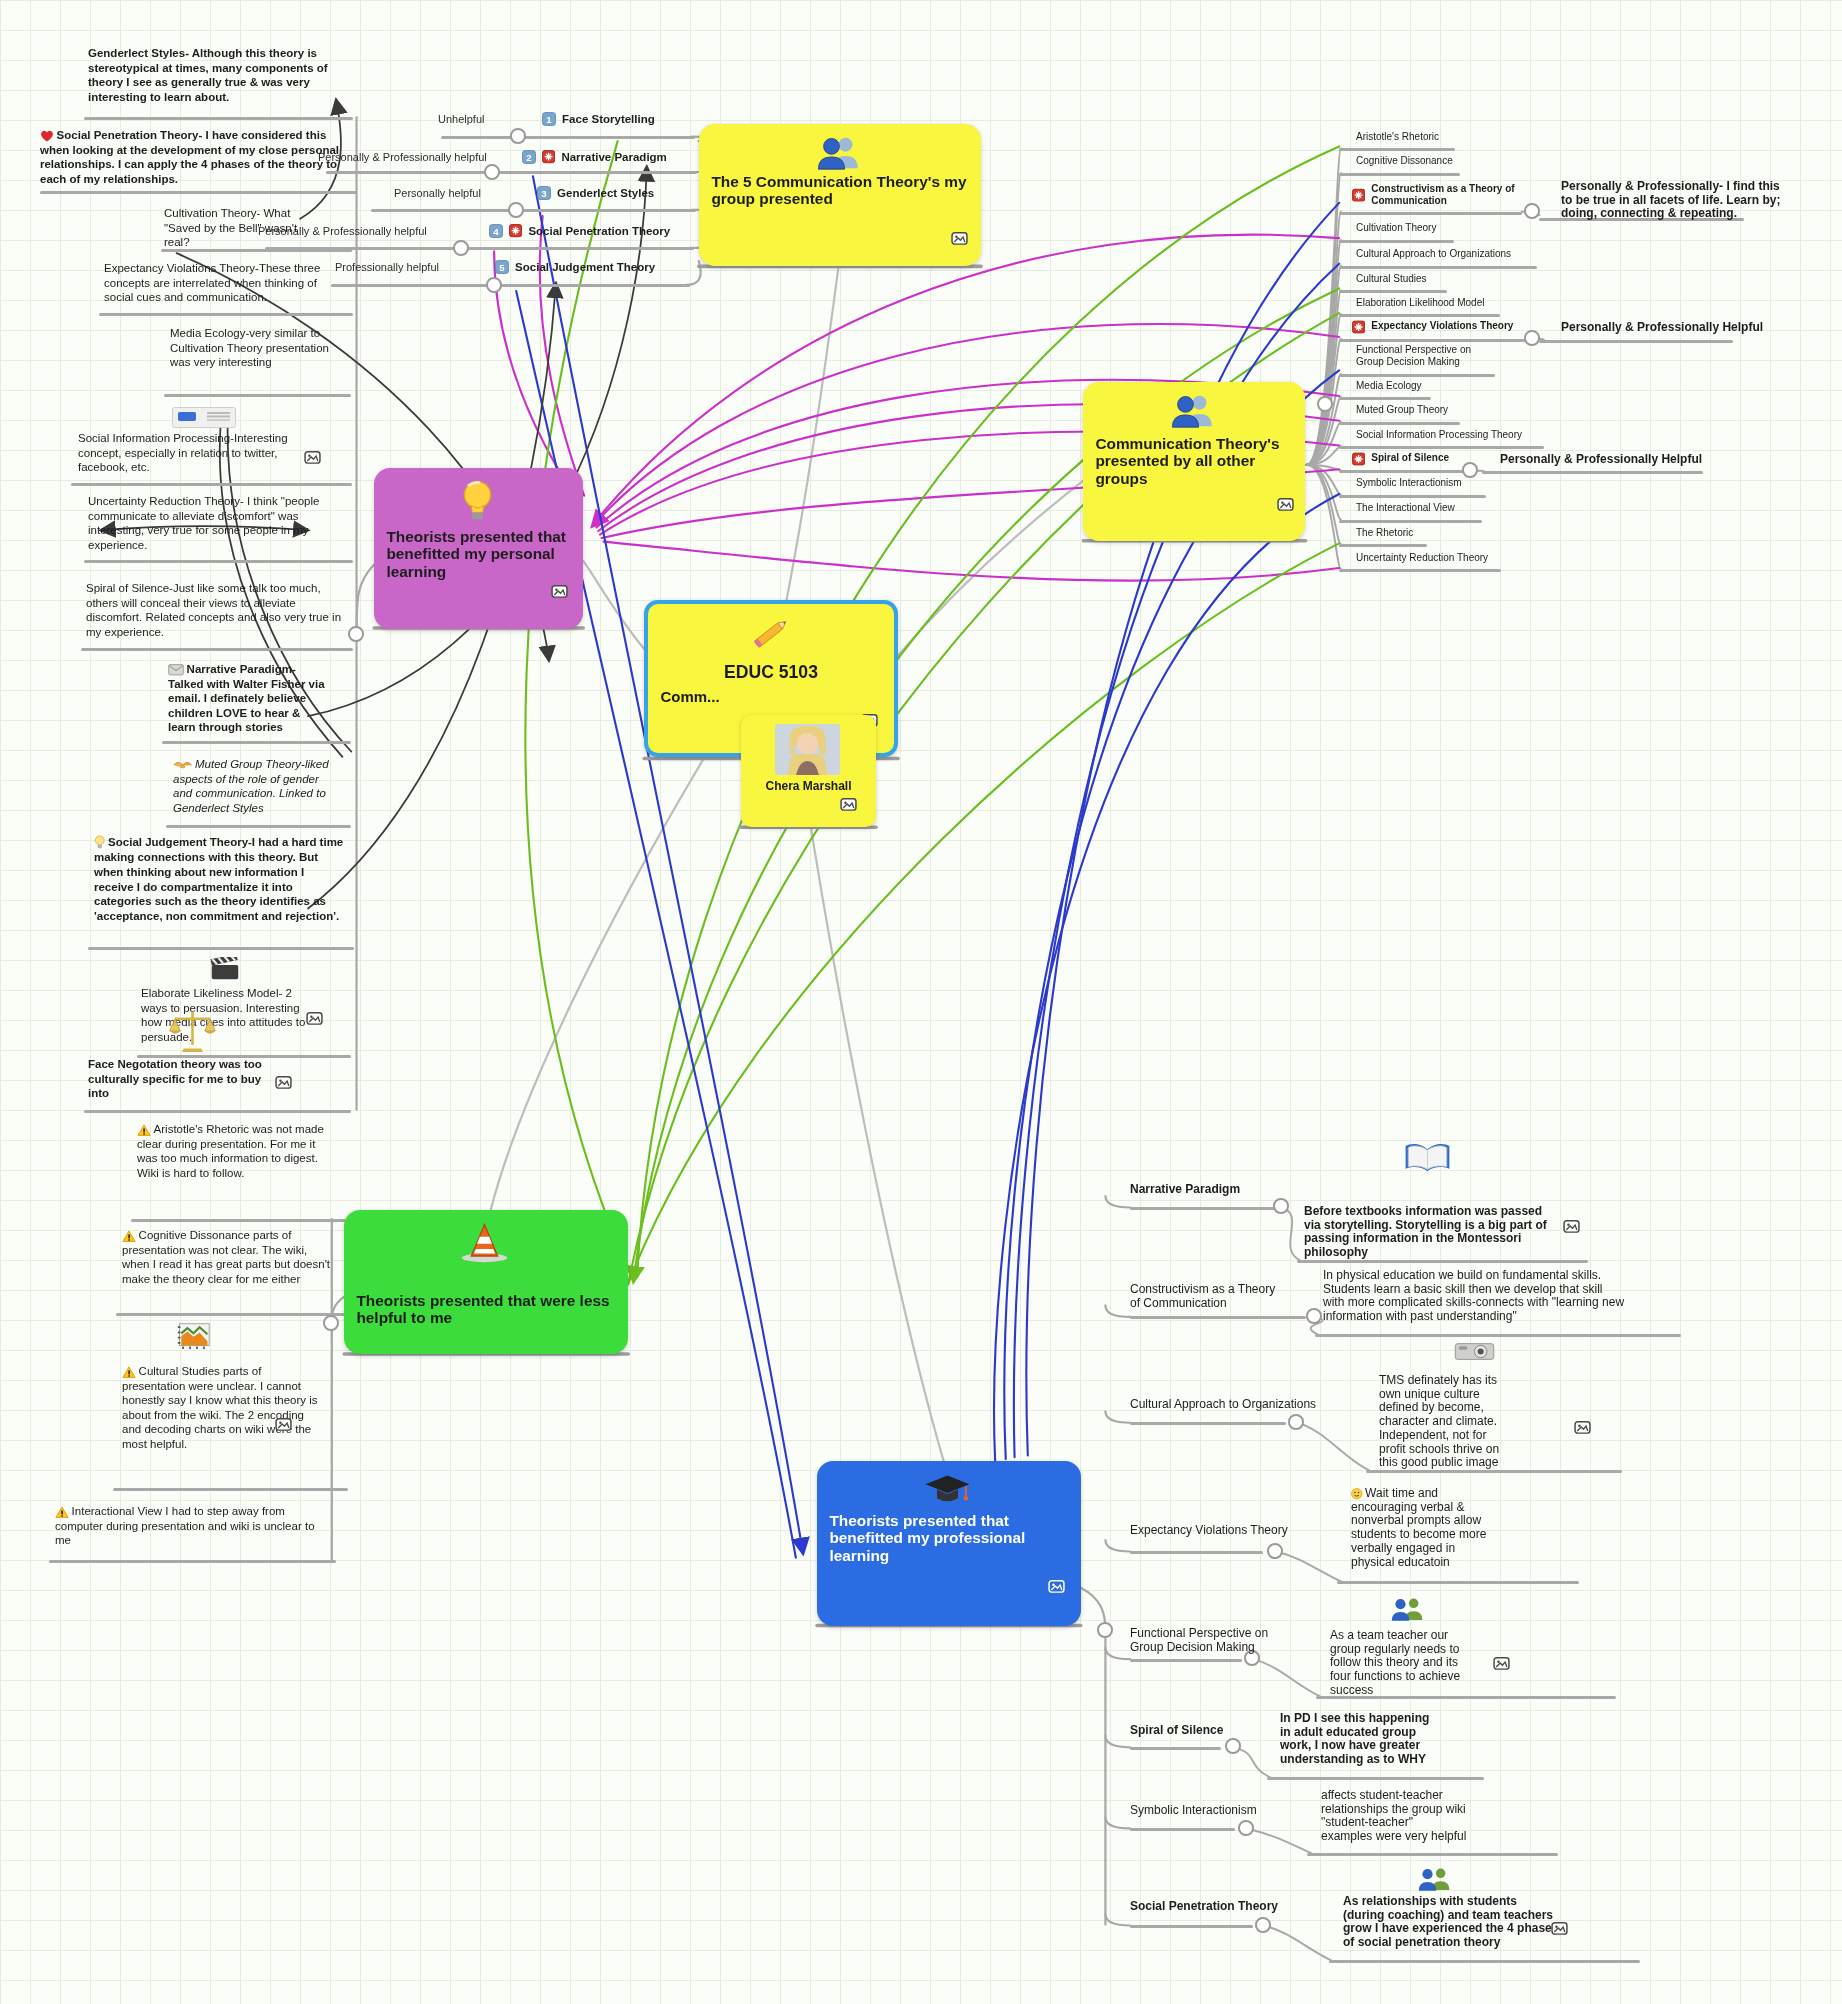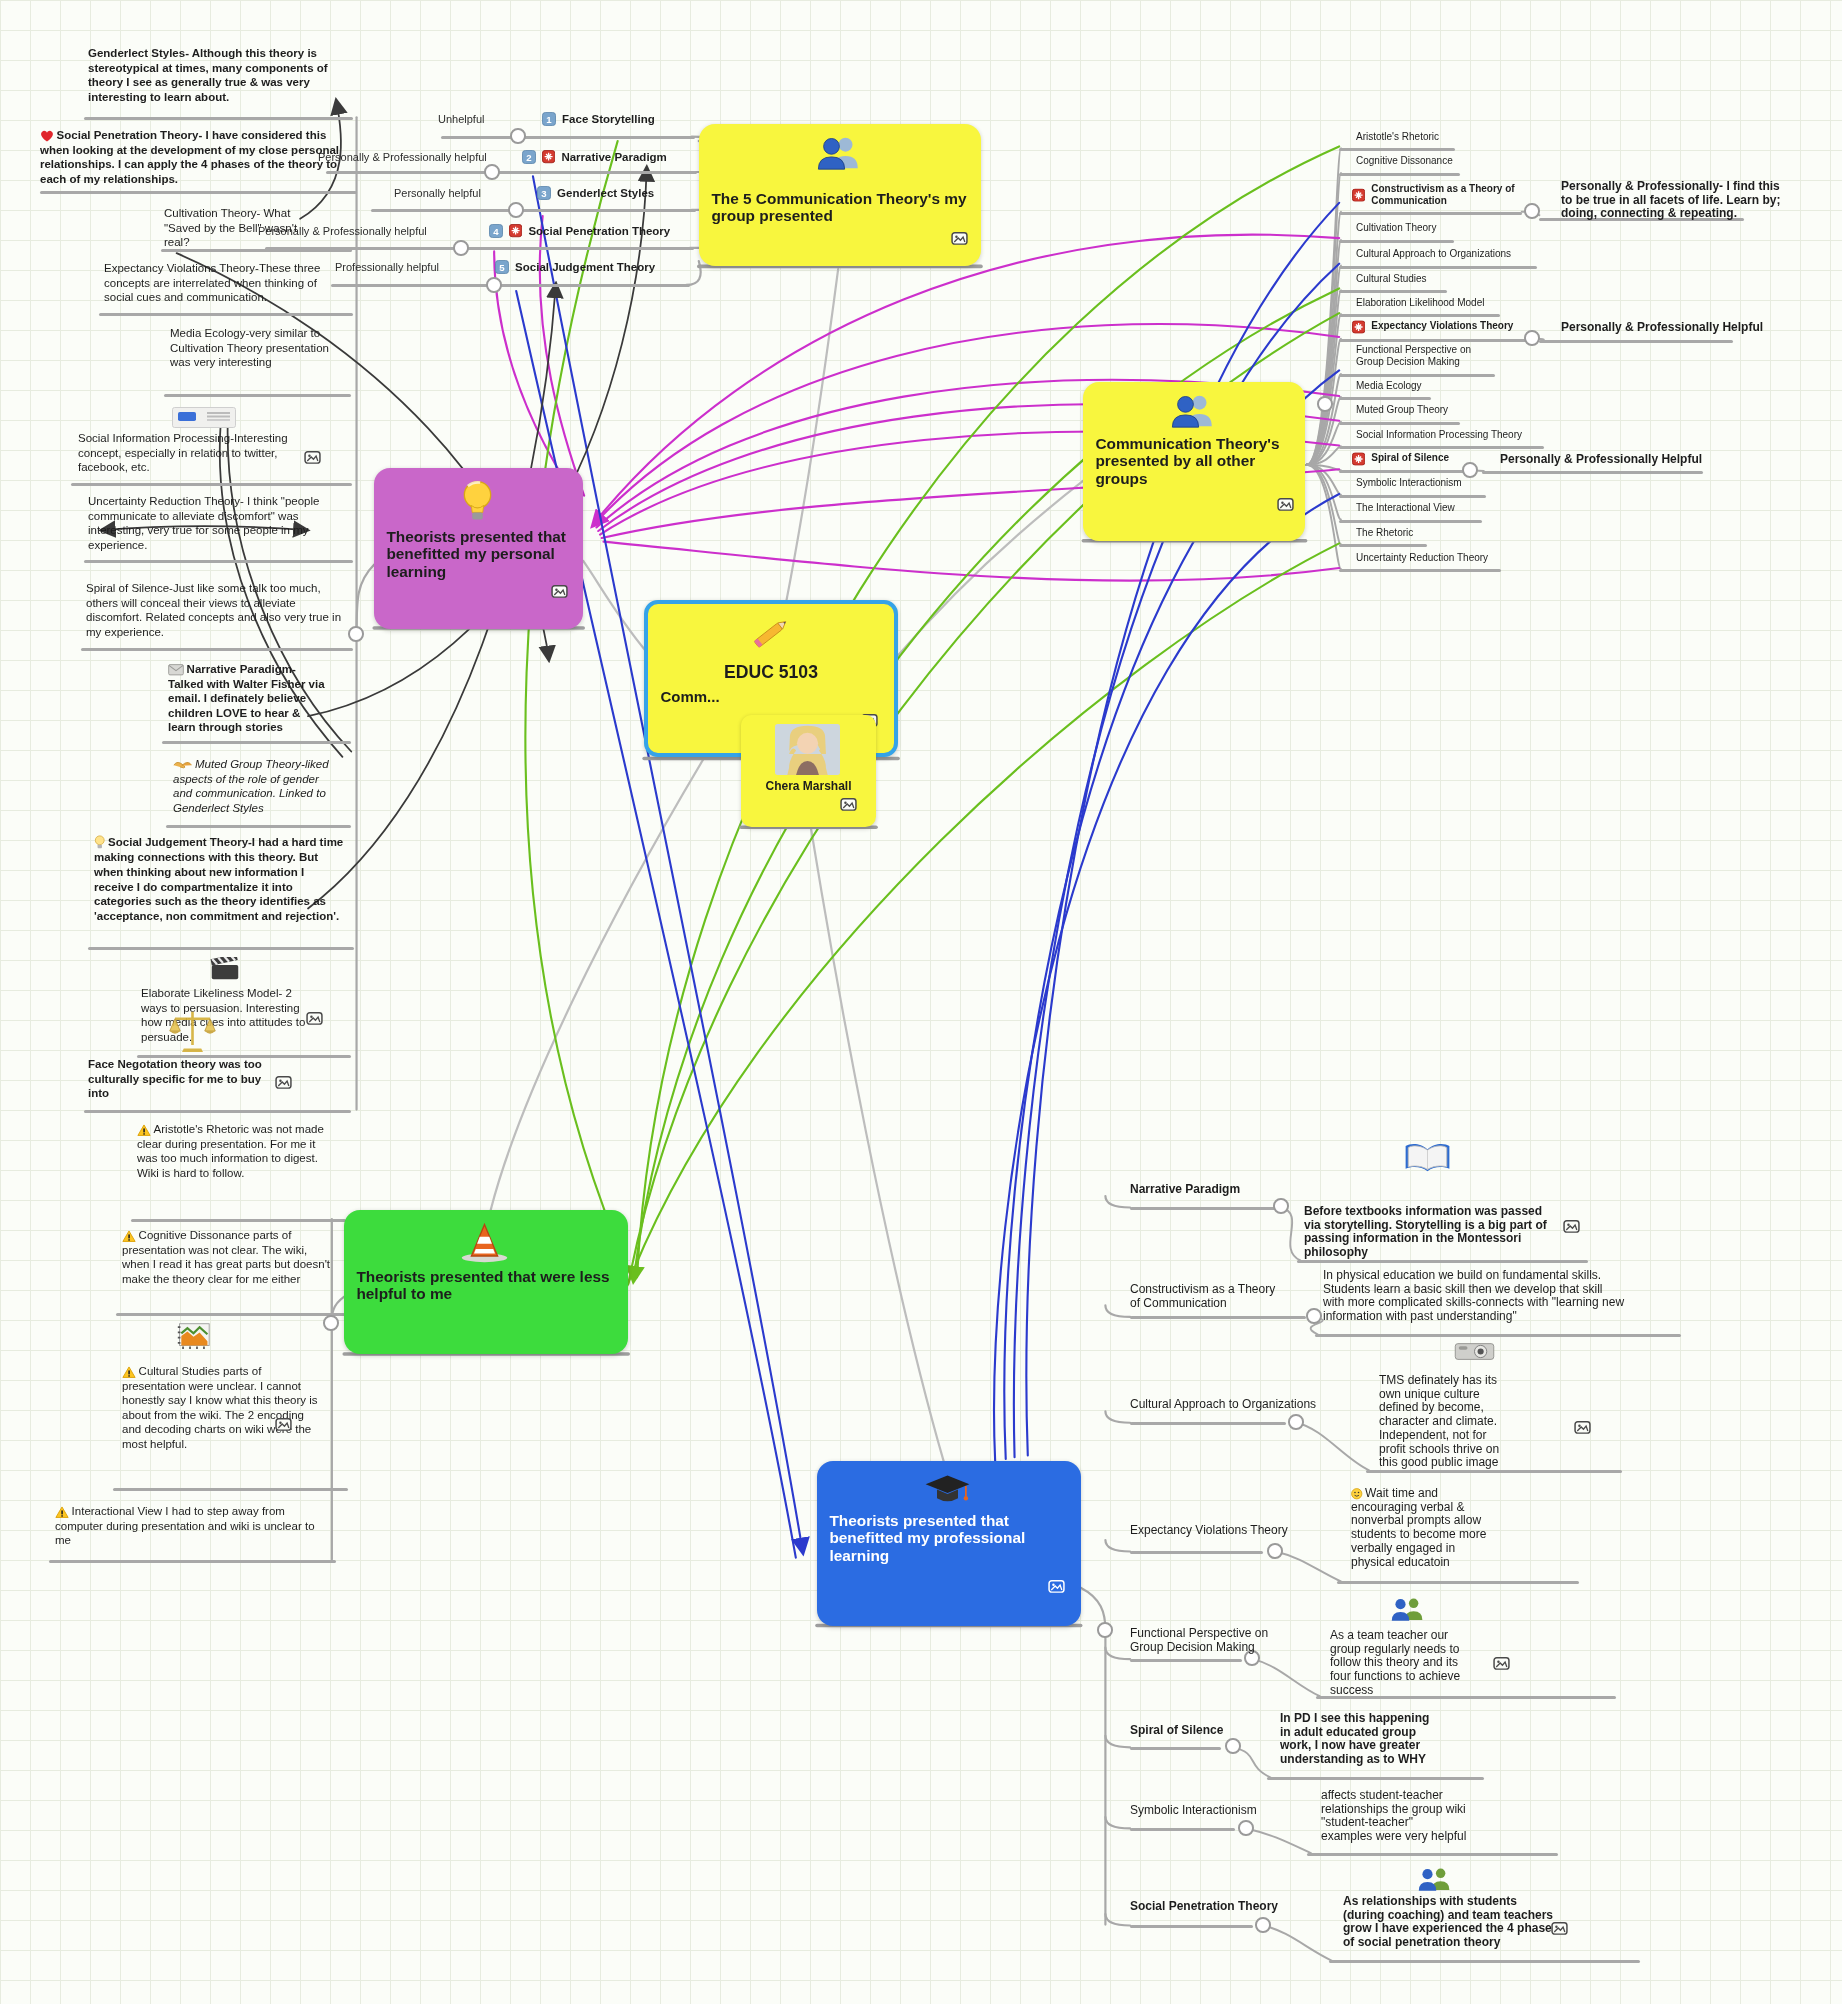--- a/index.html
+++ b/index.html
@@ -148,21 +148,21 @@
           <g fill="#9db9d6">
             <circle cx="36" cy="11" r="8"></circle>
             <path d="M22 38 Q22 24 36 24 Q50 24 50 38 Z"></path>
           </g>
           <g fill="#2f62c4" stroke="#1d3f86" stroke-width="1">
             <circle cx="20" cy="13" r="9"></circle>
             <path d="M5 39 Q5 25 20 25 Q35 25 35 39 Z"></path>
           </g>
         </svg>
       </span>
-    <div class="ntitle" style="margin-top:20px;">
+    <div class="ntitle" style="margin-top:3px;">
       <span>The 5 Communication Theory's my group presented</span>
     </div>
   </div>
   <div class="node" id="node-other-groups" style="left:1083px;top:382px;width:222px;height:159px;background:#f8f63e;">
     <span class="icn" style="margin-top:1.8px;">
         <svg width="49" height="35" viewBox="0 0 56 40">
           <g fill="#9db9d6">
             <circle cx="36" cy="11" r="8"></circle>
             <path d="M22 38 Q22 24 36 24 Q50 24 50 38 Z"></path>
           </g>
@@ -182,21 +182,21 @@
           <circle cx="21" cy="18" r="15" fill="#ffd23e" stroke="#d9a718" stroke-width="1.5"></circle>
           <path d="M14 30 Q21 36 28 30 L27 38 L15 38 Z" fill="#ffd23e" stroke="#d9a718"></path>
           <rect x="15" y="38" width="12" height="8" rx="2" fill="#9a9a9a"></rect>
           <path d="M10 8 Q16 3 24 4" stroke="#fff" stroke-width="3" fill="none" opacity="0.7"></path>
         </svg>
       </span>
     <div class="ntitle" style="margin-top:5.3px;">
       <span>Theorists presented that benefitted my personal learning</span>
     </div>
   </div>
-  <div class="node" id="node-less-helpful" style="left:344px;top:1210px;width:284px;height:144px;background:#3ddc3d;">
+  <div class="node" id="node-less-helpful" style="left:344px;top:1210px;width:284px;height:144px;background:#3ddc3d;gap:24px;">
     <span class="icn" style="margin-top:1.8px;">
         <svg width="55" height="42" viewBox="0 0 62 48">
           <ellipse cx="31" cy="42" rx="26" ry="5" fill="#d8d8d2"></ellipse>
           <path d="M31 4 L46 40 L16 40 Z" fill="#e8641f" stroke="#b34712" stroke-width="1.5"></path>
           <path d="M25.5 18 L36.5 18 L39.5 26 L22.5 26 Z" fill="#fff"></path>
           <path d="M21 32 L41 32 L43 37 L19 37 Z" fill="#fff"></path>
         </svg>
       </span>
     <div class="ntitle" style="margin-top:5.3px;">
       <span>Theorists presented that were less helpful to me</span>

